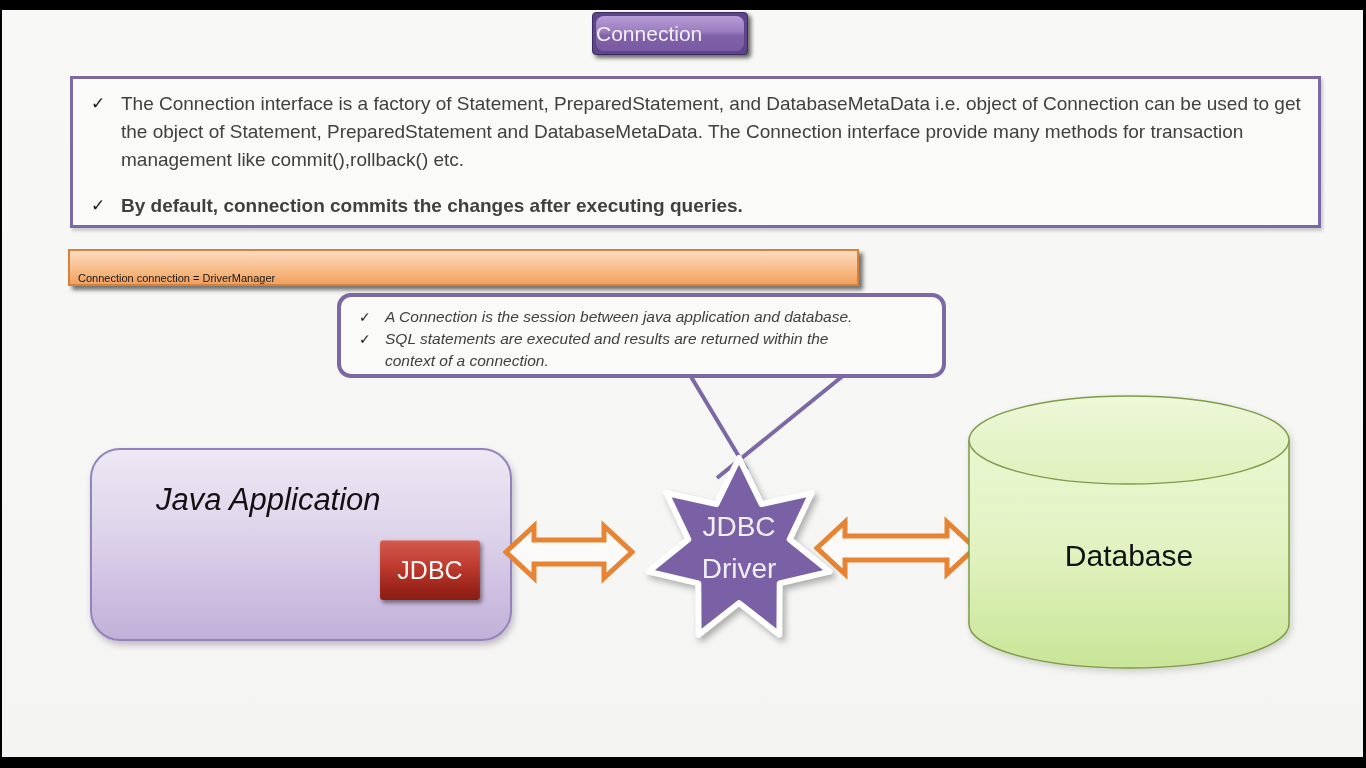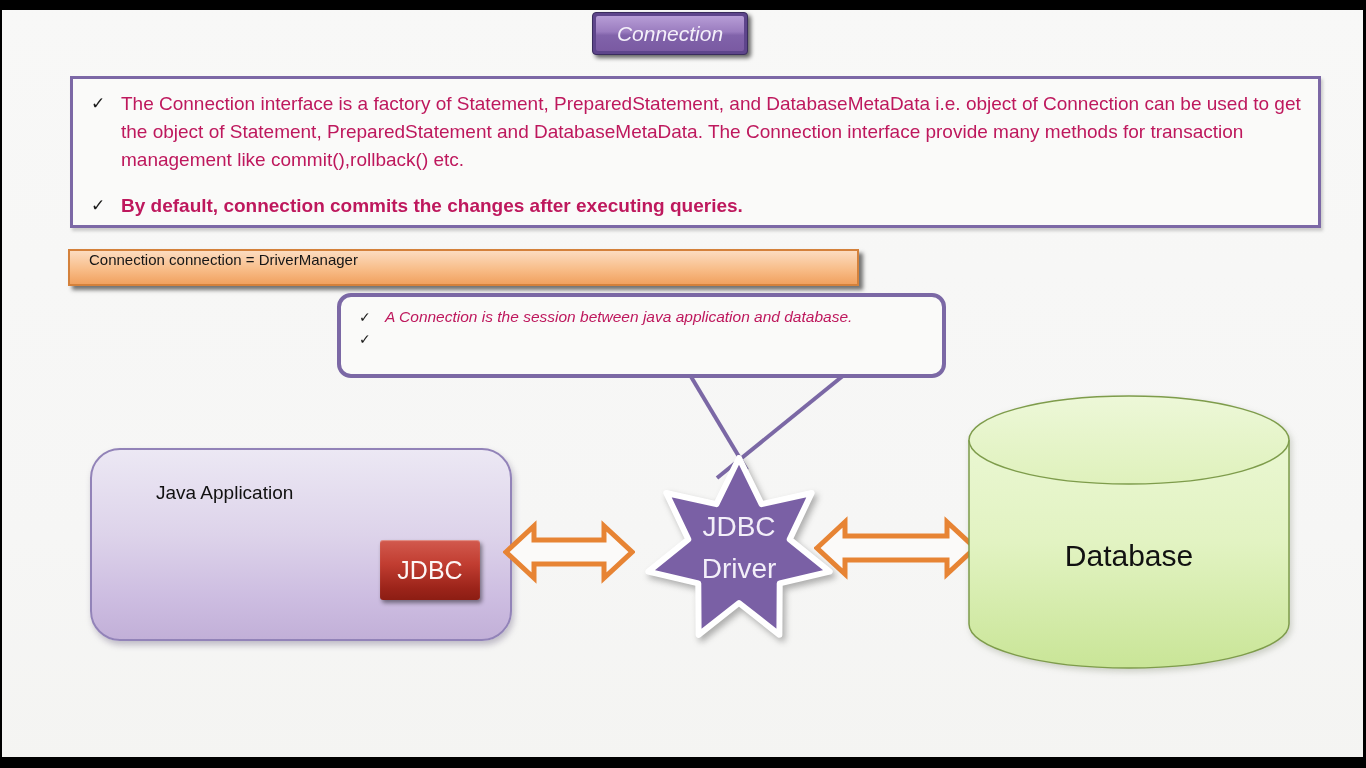--- a/index.html
+++ b/index.html
@@ -11,60 +11,60 @@
   .bar { position:absolute; background:#000; }
   .bar-top    { left:0; top:0; width:1366px; height:10px; }
   .bar-bottom { left:0; bottom:0; width:1366px; height:11px; }
   .bar-left   { left:0; top:0; width:2px;  height:768px; }
   .bar-right  { right:0; top:0; width:3px; height:768px; }
 
   
   .title-btn { position:absolute; left:592px; top:12px; width:156px; height:43px;
     background:#5e458b; border:1px solid #3a2c5e; border-radius:4px; padding:3px;
     box-shadow:3px 3px 4px rgba(0,0,0,0.6); }
-  .title-btn-inner { width:100%; height:100%; border-radius:2px;
+  .title-btn-inner { width:100%; height:100%; border-radius:8px;
     background:linear-gradient(180deg,#b79dd6 0%, #9a7cbf 45%, #8163aa 55%, #7a5aa2 100%);
-    display:flex; align-items:center; justify-content:center;
-    color:#f4f0fa; font-size:21px;font-style:italic; }
+    display:flex; align-items:center; 
+    color:#f4f0fa; font-size:21px; }
 
   
   .info-box { position:absolute; left:70px; top:76px; width:1251px; height:152px;
     background:#fafaf9; border:3px solid #7c68a6; box-shadow:2px 3px 3px rgba(0,0,0,0.18);
     padding:11px 14px 0 18px; }
   .bullet-row { display:grid; grid-template-columns:30px 1fr; align-items:start; }
   .bullet-row .check { font-size:17px; color:#1a1a1a; line-height:28px; }
-  .bullet-row .btext { font-size:19px; line-height:28px; color:#be185d; }
+  .bullet-row .btext { font-size:19px; line-height:28px; color:#404040; }
   .bullet-row.bold .btext, .bullet-row.bold .check { font-weight:700; }
   .info-box .bullet-row + .bullet-row { margin-top:18px; }
 
   
   .code-box { position:absolute; left:68px; top:249px; width:791px; height:37px;
     background:linear-gradient(180deg,#fcdcc0 0%, #f8bd89 55%, #f1a15f 100%);
     border:2px solid #d4813b; box-shadow:4px 4px 4px rgba(45,45,45,0.65);
-    display:flex; align-items:flex-start; padding-left:19px;
-    font-size:15px; color:#161616; white-space:pre; }
+    display:flex; align-items:flex-end; padding-left:8px;
+    font-size:11px; color:#161616; white-space:pre; }
   .code-box .italic { font-style:italic; }
 
   
   .callout { position:absolute; left:337px; top:293px; width:609px; height:85px;
     background:#fafaf9; border:4px solid #7b68a5; border-radius:14px;
     padding:9px 16px 0 18px; }
   .callout .bullet-row { grid-template-columns:26px 1fr; }
   .callout .check { font-size:14px; line-height:22px; }
   .callout .btext { font-size:15.5px; line-height:22px; max-width:492px;font-style:italic; }
 
   
   .overlay { position:absolute; left:0; top:0; width:1366px; height:768px; pointer-events:none; }
 
   
   .java-box { position:absolute; left:90px; top:448px; width:422px; height:193px;
     border-radius:30px; border:2px solid #9283b8;
     background:linear-gradient(180deg,#ece8f4 0%, #ddd3ea 45%, #cdbde1 78%, #c2b0d8 100%);
     box-shadow:2px 4px 6px rgba(110,100,130,0.4); }
-  .java-label { position:absolute; left:64px; top:32px; font-size:19px; color:#111; }
+  .java-label { position:absolute; left:64px; top:32px; font-size:31px; color:#111;font-style:italic; }
   .jdbc-chip { position:absolute; left:288px; top:90px; width:100px; height:60px;
     border-radius:3px; background:linear-gradient(180deg,#d25a4e 0%, #c13d31 40%, #9c241a 80%, #8c1d13 100%);
     box-shadow:2px 3px 4px rgba(0,0,0,0.45), inset 0 1px 1px rgba(255,255,255,0.35);
     display:flex; align-items:center; justify-content:center;
     color:#fdf6f5; font-size:25px; }
 
   .star-svg { position:absolute; left:628px; top:440px; width:222px; height:222px;
     filter:drop-shadow(3px 4px 3px rgba(40,40,40,0.35)); }
   .star-svg text { font-family:"Liberation Sans","DejaVu Sans",sans-serif; fill:#f3eff9; font-size:28px; }
 
@@ -110,20 +110,21 @@
     <line x1="844" y1="375" x2="717" y2="478" stroke="#7b68a5" stroke-width="4"></line>
   </svg>
 
   <div class="callout">
     <div class="bullet-row">
       <span class="check">✓</span>
       <span class="btext">A Connection is the session between java application and database.</span>
     </div>
     <div class="bullet-row">
       <span class="check">✓</span>
+      <span class="btext">SQL statements are executed and results are returned within the context of a connection.</span>
     </div>
   </div>
 
   <div class="java-box">
     <div class="java-label">Java Application</div>
     <div class="jdbc-chip">
       <span>JDBC</span>
     </div>
   </div>
 

